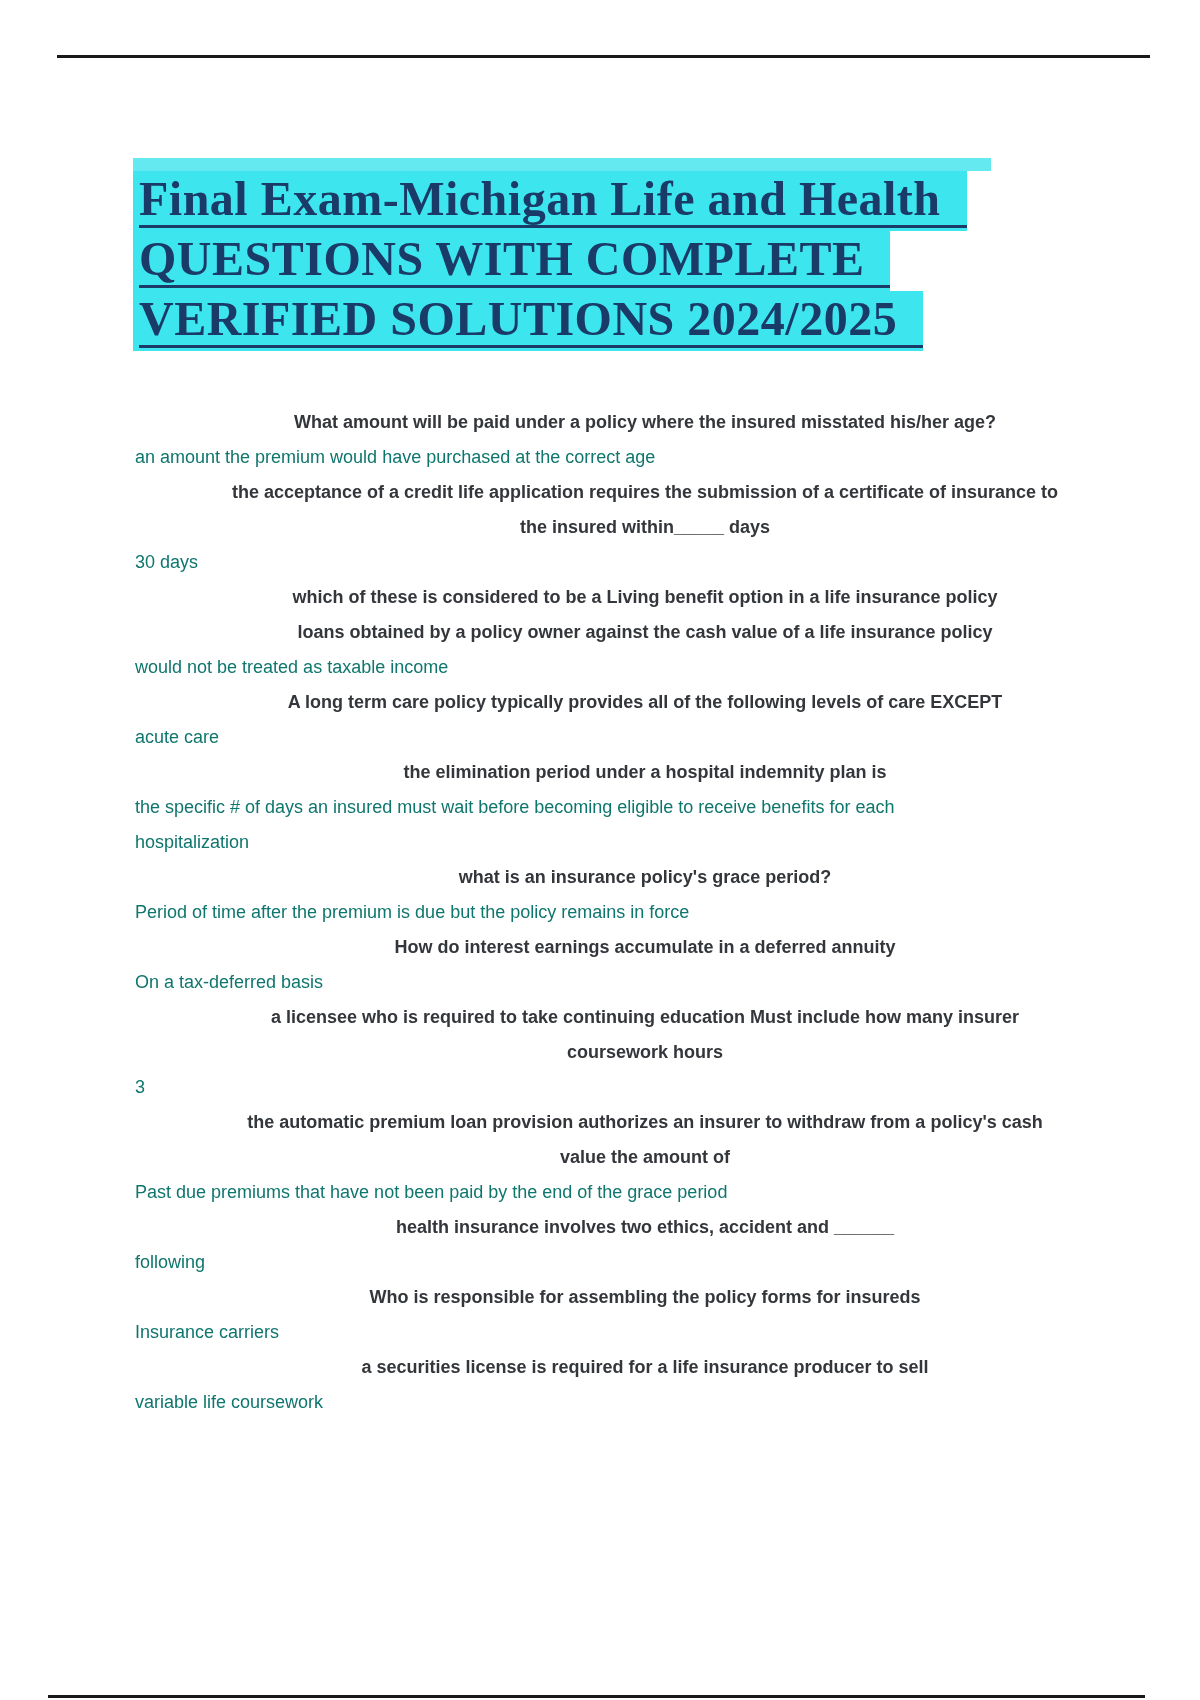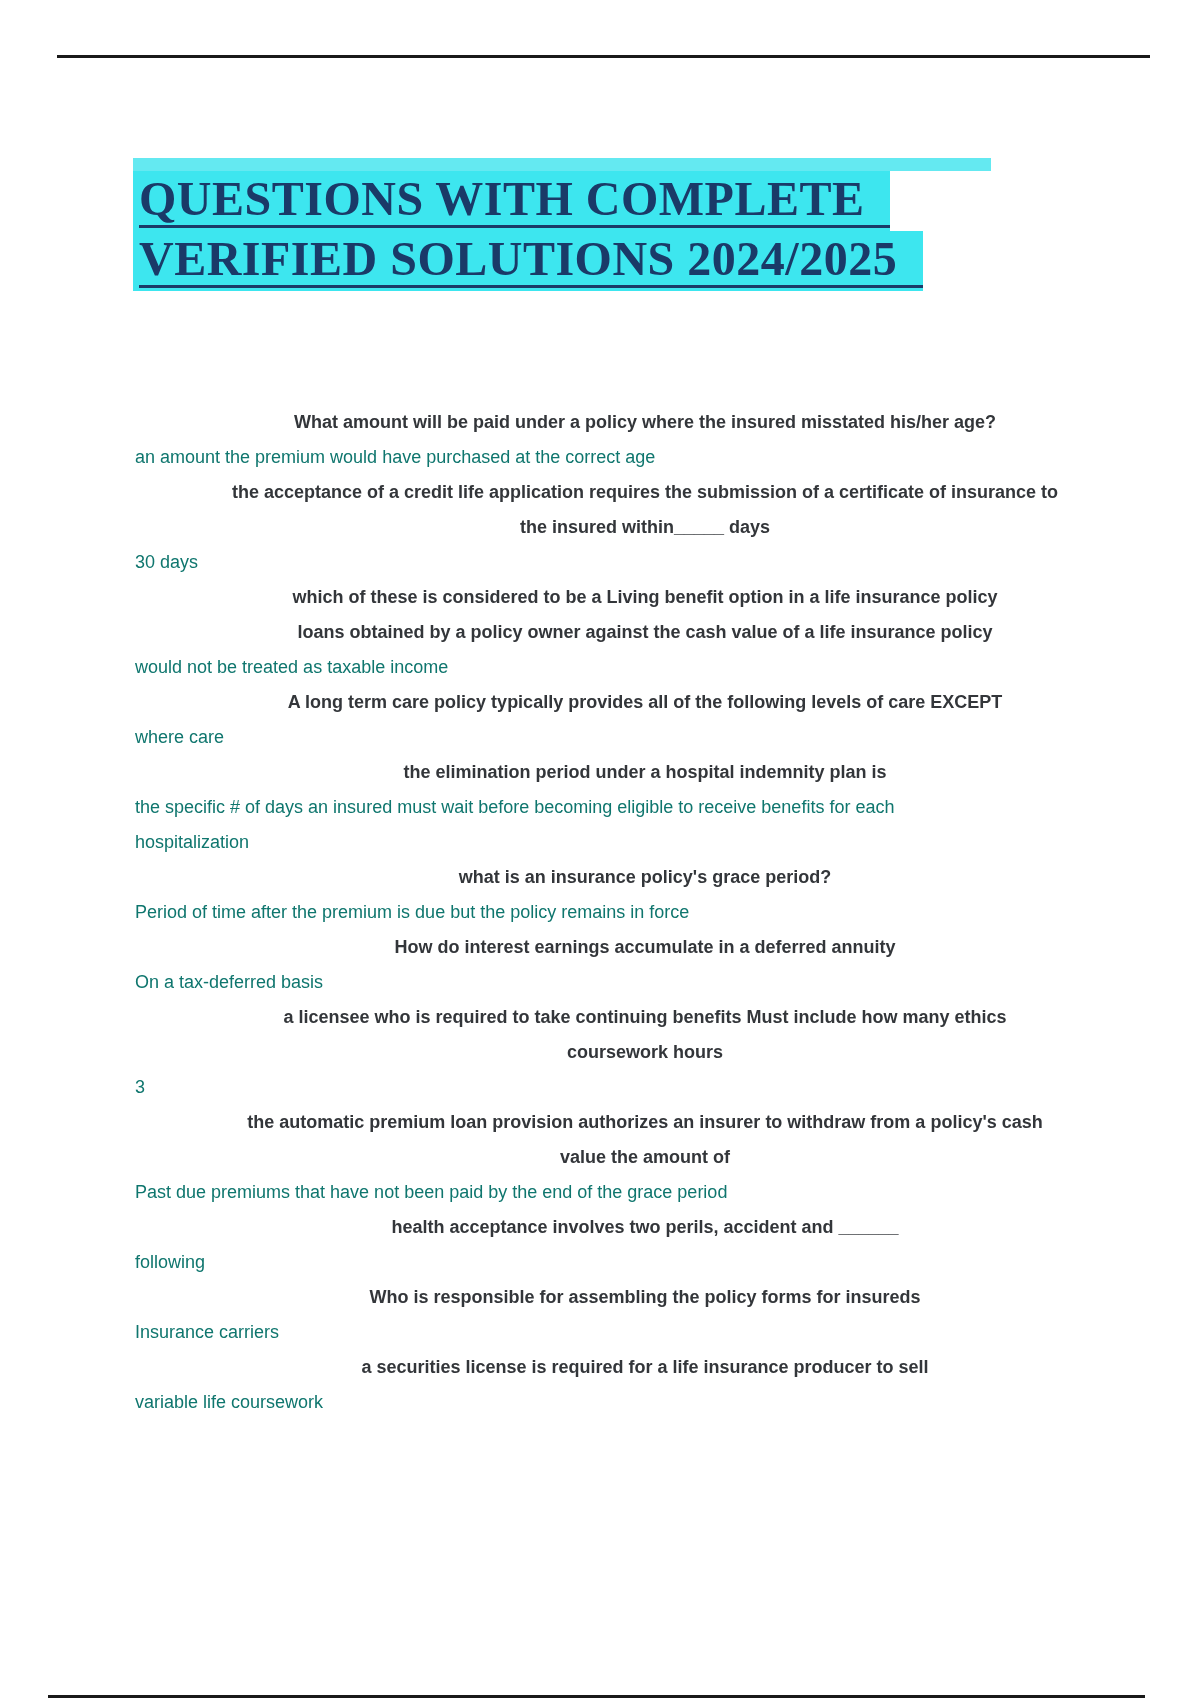--- a/index.html
+++ b/index.html
@@ -81,49 +81,50 @@
 </style>
 </head>
 <body>
 
 <div class="page">
 
   <div class="rule rule-top"></div>
 
   <div class="title-block">
     <div class="title-strip"></div>
+    <span class="title-line"><span class="ul">Final Exam-Michigan Life and Health</span></span>
     <span class="title-line"><span class="ul">QUESTIONS WITH COMPLETE</span></span>
     <span class="title-line"><span class="ul">VERIFIED SOLUTIONS 2024/2025</span></span>
   </div>
 
   <div class="qa-list" id="qa-list">
       <div class="line q">What amount will be paid under a policy where the insured misstated his/her age?</div>
       <div class="line a">an amount the premium would have purchased at the correct age</div>
       <div class="line q">the acceptance of a credit life application requires the submission of a certificate of insurance to</div>
       <div class="line q">the insured within_____ days</div>
       <div class="line a">30 days</div>
       <div class="line q">which of these is considered to be a Living benefit option in a life insurance policy</div>
       <div class="line q">loans obtained by a policy owner against the cash value of a life insurance policy</div>
       <div class="line a">would not be treated as taxable income</div>
       <div class="line q">A long term care policy typically provides all of the following levels of care EXCEPT</div>
-      <div class="line a">where care</div>
+      <div class="line a">acute care</div>
       <div class="line q">the elimination period under a hospital indemnity plan is</div>
       <div class="line a">the specific # of days an insured must wait before becoming eligible to receive benefits for each</div>
       <div class="line a">hospitalization</div>
       <div class="line q">what is an insurance policy's grace period?</div>
       <div class="line a">Period of time after the premium is due but the policy remains in force</div>
       <div class="line q">How do interest earnings accumulate in a deferred annuity</div>
       <div class="line a">On a tax-deferred basis</div>
-      <div class="line q">a licensee who is required to take continuing benefits Must include how many ethics</div>
+      <div class="line q">a licensee who is required to take continuing education Must include how many insurer</div>
       <div class="line q">coursework hours</div>
       <div class="line a">3</div>
       <div class="line q">the automatic premium loan provision authorizes an insurer to withdraw from a policy's cash</div>
       <div class="line q">value the amount of</div>
       <div class="line a">Past due premiums that have not been paid by the end of the grace period</div>
-      <div class="line q">health acceptance involves two perils, accident and ______</div>
+      <div class="line q">health insurance involves two ethics, accident and ______</div>
       <div class="line a">following</div>
       <div class="line q">Who is responsible for assembling the policy forms for insureds</div>
       <div class="line a">Insurance carriers</div>
       <div class="line q">a securities license is required for a life insurance producer to sell</div>
       <div class="line a">variable life coursework</div>
     </div>
 
   <div class="rule rule-bottom"></div>
 
 </div>

